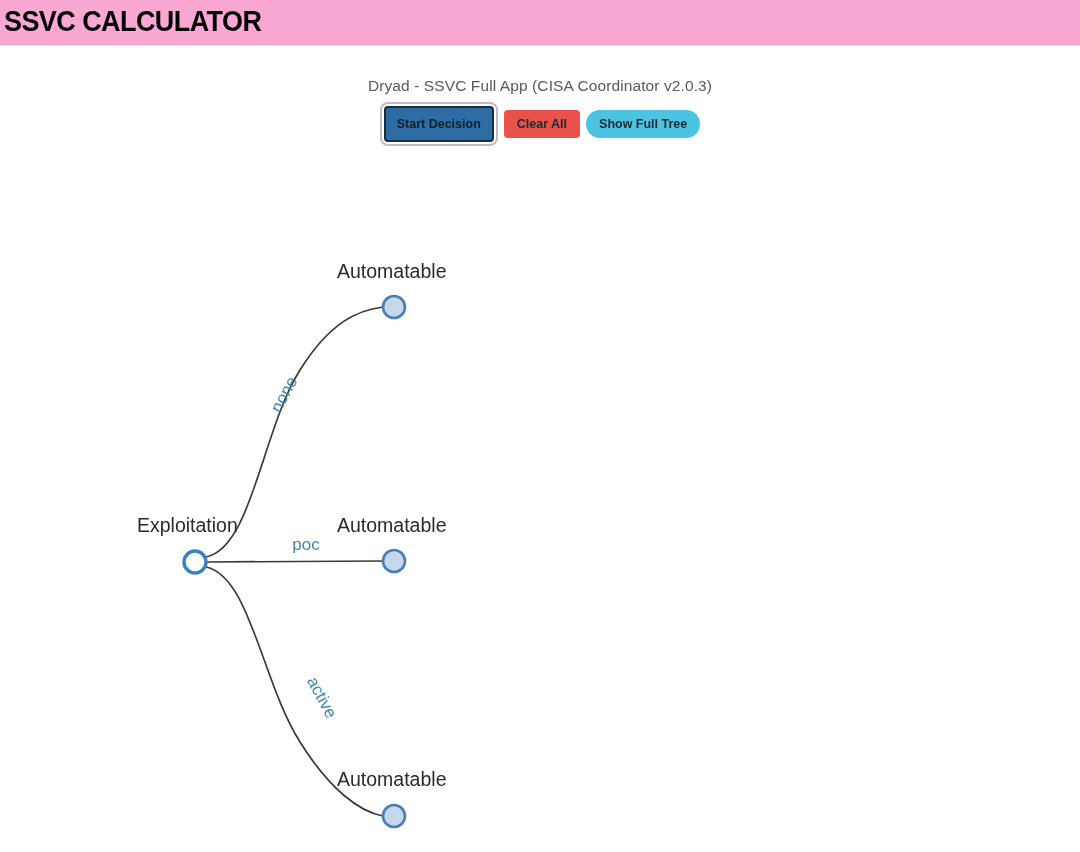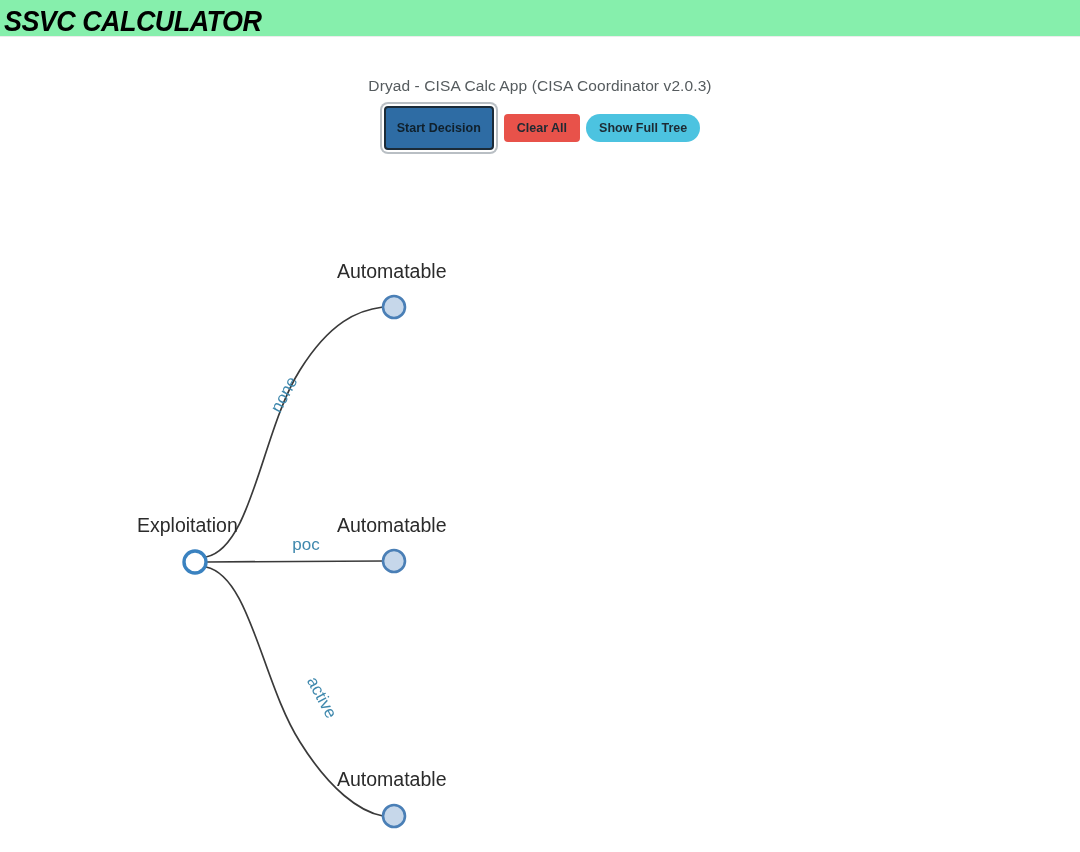--- a/index.html
+++ b/index.html
@@ -14,25 +14,24 @@
     overflow: hidden;
     font-family: "Liberation Sans", sans-serif;
     -webkit-font-smoothing: antialiased;
   }
 
   
   #app-header {
     position: absolute;
     left: 0; top: 0;
     width: 1080px;
-    height: 37px;
+    height: 46px;
     box-sizing: border-box;
     border-bottom: 1px solid #ececec;
-    background: #86efac;
-    font-style: italic;
+    background: #f9a8d4;
   }
   #page-title {
     position: absolute;
     left: 4px;
     top: 2px;
     font-family: "Liberation Sans", sans-serif;
     font-size: 29px;
     font-weight: bold;
     letter-spacing: -0.6px;
     color: #000000;
@@ -78,21 +77,21 @@
     line-height: 28px;
     cursor: pointer;
     white-space: nowrap;
     box-sizing: border-box;
   }
   .tb-btn.primary {
     color: #10202c;
     border: 2px solid #1b2b38;
     box-shadow: 0 0 0 2px #ffffff, 0 0 0 4px #b9bfc4;
     padding: 0 11px;
-    height: 44px;
+    height: 36px;
     line-height: 24px;
     margin: 0 4px;
   }
 
   
   #tree-canvas {
     position: absolute;
     left: 0;
     top: 0;
     width: 1080px;
@@ -128,21 +127,21 @@
   }
 </style>
 </head>
 <body>
 
 <div id="app-header">
   <div id="page-title">SSVC CALCULATOR</div>
 </div>
 
 <div id="toolbar">
-  <div id="app-subtitle">Dryad - CISA Calc App (CISA Coordinator v2.0.3)</div>
+  <div id="app-subtitle">Dryad - SSVC Full App (CISA Coordinator v2.0.3)</div>
   <div id="button-row">
     <button class="tb-btn primary" style="background: rgb(46, 108, 164);">Start Decision</button>
     <button class="tb-btn" style="background: rgb(232, 82, 74);">Clear All</button>
     <button class="tb-btn" style="background: rgb(76, 195, 224); border-radius: 14px;">Show Full Tree</button>
   </div>
 </div>
 
 <svg id="tree-canvas" viewBox="0 0 1080 852" width="1080" height="852" xmlns="http://www.w3.org/2000/svg">
 
   <g id="edges-group">

